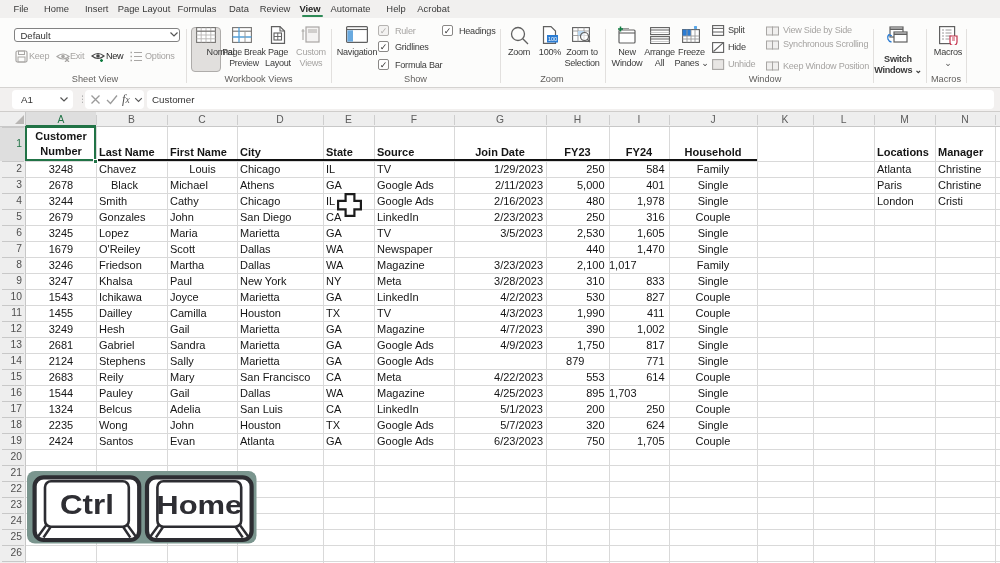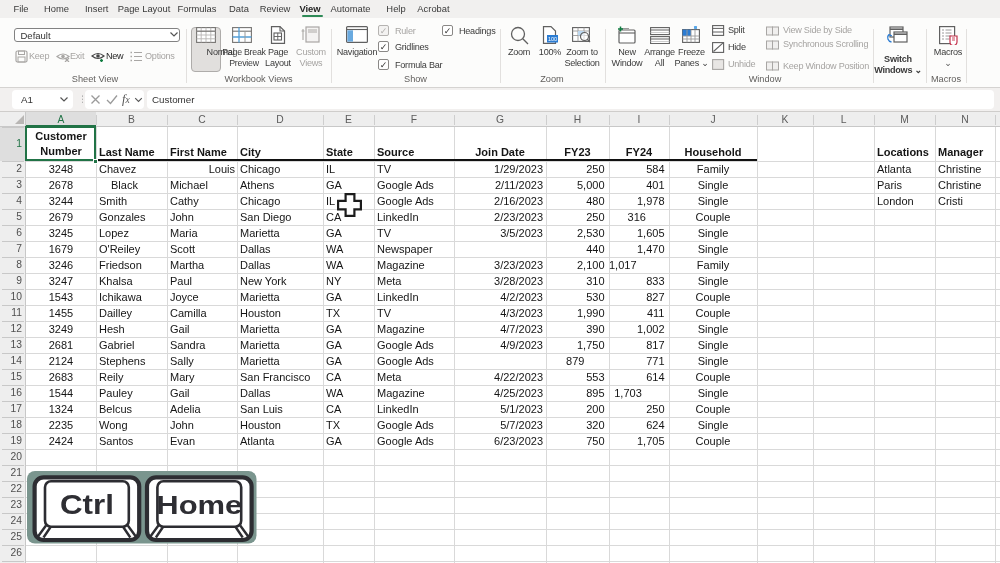--- a/index.html
+++ b/index.html
@@ -360,21 +360,21 @@
 <div class="cell" style="left:377px;top:144px;width:77px;height:16px;line-height:16px;text-align:left;font-weight:bold;">Source</div>
 <div class="cell" style="left:454px;top:144px;width:92px;height:16px;line-height:16px;text-align:center;font-weight:bold;">Join Date</div>
 <div class="cell" style="left:546px;top:144px;width:63px;height:16px;line-height:16px;text-align:center;font-weight:bold;">FY23</div>
 <div class="cell" style="left:609px;top:144px;width:60px;height:16px;line-height:16px;text-align:center;font-weight:bold;">FY24</div>
 <div class="cell" style="left:669px;top:144px;width:88px;height:16px;line-height:16px;text-align:center;font-weight:bold;">Household</div>
 <div class="cell" style="left:877px;top:144px;width:58px;height:16px;line-height:16px;text-align:left;font-weight:bold;">Locations</div>
 <div class="cell" style="left:938px;top:144px;width:57px;height:16px;line-height:16px;text-align:left;font-weight:bold;">Manager</div>
 <div class="ab" style="left:26px;top:158.5px;width:731px;height:2.5px;background:#111;"></div>
 <div class="cell" style="left:26px;top:161px;width:70px;height:16px;line-height:16px;text-align:center;">3248</div>
 <div class="cell" style="left:99px;top:161px;width:66px;height:16px;line-height:16px;text-align:left;">Chavez</div>
-<div class="cell" style="left:170px;top:161px;width:65px;height:16px;line-height:16px;text-align:right;">Louis</div>
+<div class="cell" style="left:170px;top:161px;width:65px;height:16px;line-height:16px;text-align:center;">Louis</div>
 <div class="cell" style="left:240px;top:161px;width:81px;height:16px;line-height:16px;text-align:left;">Chicago</div>
 <div class="cell" style="left:326px;top:161px;width:46px;height:16px;line-height:16px;text-align:left;">IL</div>
 <div class="cell" style="left:377px;top:161px;width:75px;height:16px;line-height:16px;text-align:left;">TV</div>
 <div class="cell" style="left:454px;top:161px;width:89px;height:16px;line-height:16px;text-align:right;">1/29/2023</div>
 <div class="cell" style="left:546px;top:161px;width:58.5px;height:16px;line-height:16px;text-align:right;">250</div>
 <div class="cell" style="left:609px;top:161px;width:55.5px;height:16px;line-height:16px;text-align:right;">584</div>
 <div class="cell" style="left:669px;top:161px;width:88px;height:16px;line-height:16px;text-align:center;">Family</div>
 <div class="cell" style="left:26px;top:177px;width:70px;height:16px;line-height:16px;text-align:center;">2678</div>
 <div class="cell" style="left:99px;top:177px;width:66px;height:16px;line-height:16px;text-align:left;padding-left:12px;">Black</div>
 <div class="cell" style="left:170px;top:177px;width:65px;height:16px;line-height:16px;text-align:left;">Michael</div>
@@ -396,21 +396,21 @@
 <div class="cell" style="left:609px;top:193px;width:55.5px;height:16px;line-height:16px;text-align:right;">1,978</div>
 <div class="cell" style="left:669px;top:193px;width:88px;height:16px;line-height:16px;text-align:center;">Single</div>
 <div class="cell" style="left:26px;top:209px;width:70px;height:16px;line-height:16px;text-align:center;">2679</div>
 <div class="cell" style="left:99px;top:209px;width:66px;height:16px;line-height:16px;text-align:left;">Gonzales</div>
 <div class="cell" style="left:170px;top:209px;width:65px;height:16px;line-height:16px;text-align:left;">John</div>
 <div class="cell" style="left:240px;top:209px;width:81px;height:16px;line-height:16px;text-align:left;">San Diego</div>
 <div class="cell" style="left:326px;top:209px;width:46px;height:16px;line-height:16px;text-align:left;">CA</div>
 <div class="cell" style="left:377px;top:209px;width:75px;height:16px;line-height:16px;text-align:left;">LinkedIn</div>
 <div class="cell" style="left:454px;top:209px;width:89px;height:16px;line-height:16px;text-align:right;">2/23/2023</div>
 <div class="cell" style="left:546px;top:209px;width:58.5px;height:16px;line-height:16px;text-align:right;">250</div>
-<div class="cell" style="left:609px;top:209px;width:55.5px;height:16px;line-height:16px;text-align:center;">316</div>
+<div class="cell" style="left:609px;top:209px;width:55.5px;height:16px;line-height:16px;text-align:right;">316</div>
 <div class="cell" style="left:669px;top:209px;width:88px;height:16px;line-height:16px;text-align:center;">Couple</div>
 <div class="cell" style="left:26px;top:225px;width:70px;height:16px;line-height:16px;text-align:center;">3245</div>
 <div class="cell" style="left:99px;top:225px;width:66px;height:16px;line-height:16px;text-align:left;">Lopez</div>
 <div class="cell" style="left:170px;top:225px;width:65px;height:16px;line-height:16px;text-align:left;">Maria</div>
 <div class="cell" style="left:240px;top:225px;width:81px;height:16px;line-height:16px;text-align:left;">Marietta</div>
 <div class="cell" style="left:326px;top:225px;width:46px;height:16px;line-height:16px;text-align:left;">GA</div>
 <div class="cell" style="left:377px;top:225px;width:75px;height:16px;line-height:16px;text-align:left;">TV</div>
 <div class="cell" style="left:454px;top:225px;width:89px;height:16px;line-height:16px;text-align:right;">3/5/2023</div>
 <div class="cell" style="left:546px;top:225px;width:58.5px;height:16px;line-height:16px;text-align:right;">2,530</div>
 <div class="cell" style="left:609px;top:225px;width:55.5px;height:16px;line-height:16px;text-align:right;">1,605</div>
@@ -504,21 +504,21 @@
 <div class="cell" style="left:609px;top:369px;width:55.5px;height:16px;line-height:16px;text-align:right;">614</div>
 <div class="cell" style="left:669px;top:369px;width:88px;height:16px;line-height:16px;text-align:center;">Couple</div>
 <div class="cell" style="left:26px;top:385px;width:70px;height:16px;line-height:16px;text-align:center;">1544</div>
 <div class="cell" style="left:99px;top:385px;width:66px;height:16px;line-height:16px;text-align:left;">Pauley</div>
 <div class="cell" style="left:170px;top:385px;width:65px;height:16px;line-height:16px;text-align:left;">Gail</div>
 <div class="cell" style="left:240px;top:385px;width:81px;height:16px;line-height:16px;text-align:left;">Dallas</div>
 <div class="cell" style="left:326px;top:385px;width:46px;height:16px;line-height:16px;text-align:left;">WA</div>
 <div class="cell" style="left:377px;top:385px;width:75px;height:16px;line-height:16px;text-align:left;">Magazine</div>
 <div class="cell" style="left:454px;top:385px;width:89px;height:16px;line-height:16px;text-align:right;">4/25/2023</div>
 <div class="cell" style="left:546px;top:385px;width:58.5px;height:16px;line-height:16px;text-align:right;">895</div>
-<div class="cell" style="left:609px;top:385px;width:38px;height:16px;line-height:16px;text-align:center;">1,703</div>
+<div class="cell" style="left:609px;top:385px;width:38px;height:16px;line-height:16px;text-align:left;">1,703</div>
 <div class="cell" style="left:669px;top:385px;width:88px;height:16px;line-height:16px;text-align:center;">Single</div>
 <div class="cell" style="left:26px;top:401px;width:70px;height:16px;line-height:16px;text-align:center;">1324</div>
 <div class="cell" style="left:99px;top:401px;width:66px;height:16px;line-height:16px;text-align:left;">Belcus</div>
 <div class="cell" style="left:170px;top:401px;width:65px;height:16px;line-height:16px;text-align:left;">Adelia</div>
 <div class="cell" style="left:240px;top:401px;width:81px;height:16px;line-height:16px;text-align:left;">San Luis</div>
 <div class="cell" style="left:326px;top:401px;width:46px;height:16px;line-height:16px;text-align:left;">CA</div>
 <div class="cell" style="left:377px;top:401px;width:75px;height:16px;line-height:16px;text-align:left;">LinkedIn</div>
 <div class="cell" style="left:454px;top:401px;width:89px;height:16px;line-height:16px;text-align:right;">5/1/2023</div>
 <div class="cell" style="left:546px;top:401px;width:58.5px;height:16px;line-height:16px;text-align:right;">200</div>
 <div class="cell" style="left:609px;top:401px;width:55.5px;height:16px;line-height:16px;text-align:right;">250</div>

